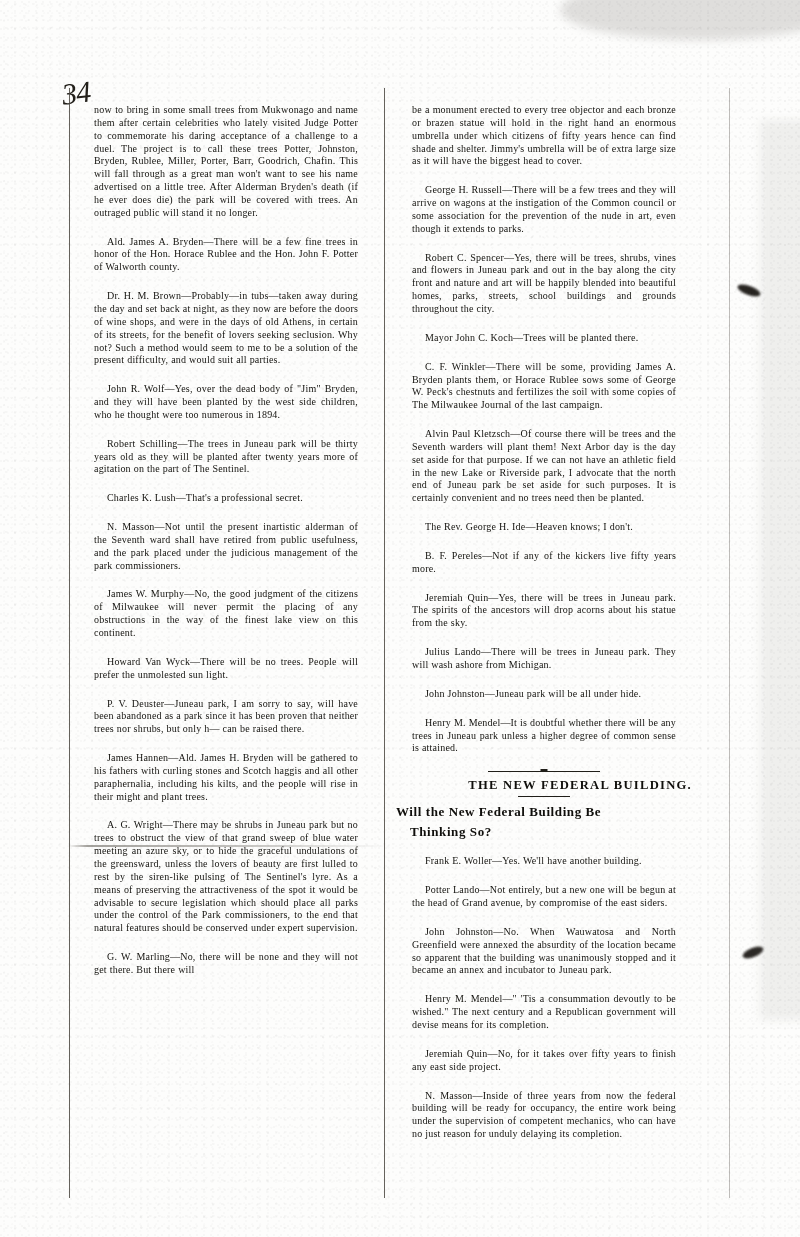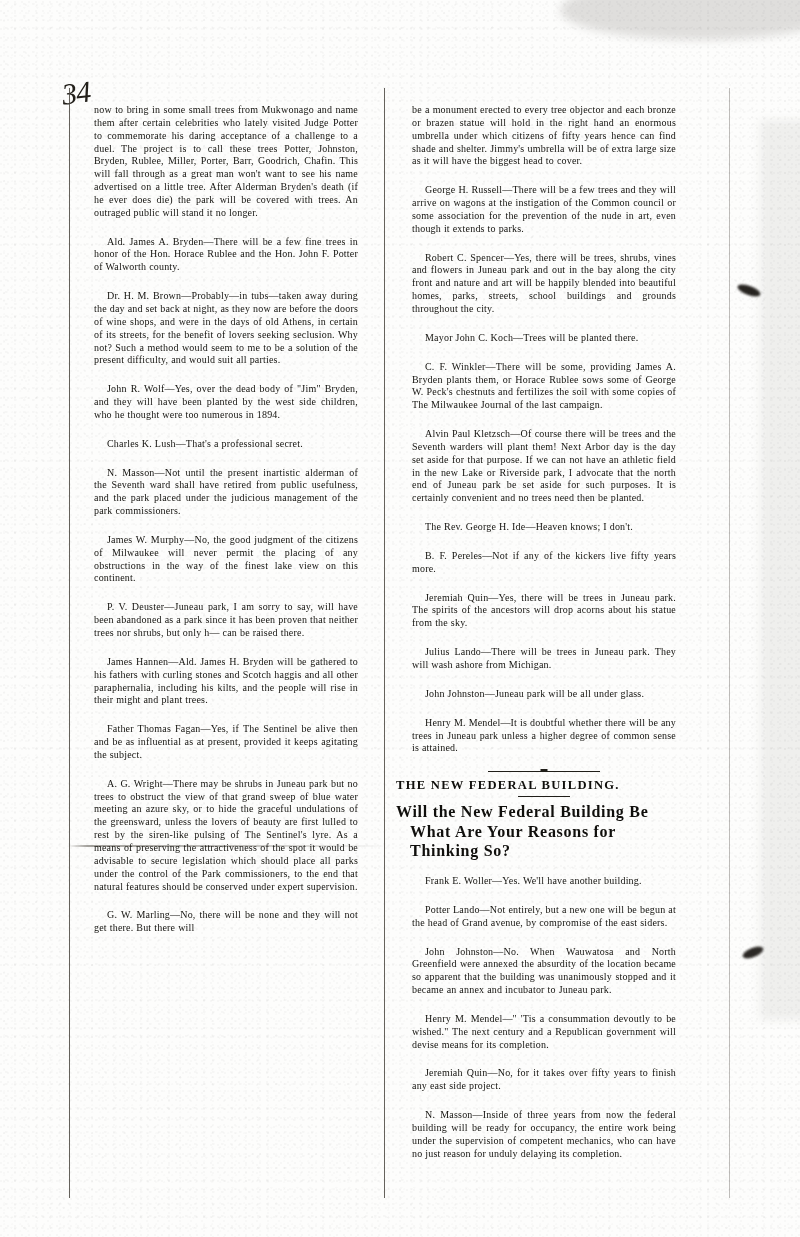--- a/index.html
+++ b/index.html
@@ -105,35 +105,35 @@
     content: "";
     position: absolute;
     left: 50%;
     top: -3px;
     transform: translateX(-50%);
     width: 7px;
     height: 2px;
     background: #201e19;
   }
   .sec-head {
-    text-align: left;
+    text-align: right;
     font-size: 12.6px;
     font-weight: bold;
     letter-spacing: .10em;
     margin: 2px 0 1px 0;
     color: #100f0c;
   }
   .sec-underline {
     width: 52px;
     height: 0;
     margin: 3px auto 7px auto;
     border-top: 1.4px solid #201e19;
   }
   .sub-head {
-    font-size: 16px;
+    font-size: 13px;
     font-weight: bold;
     line-height: 15.6px;
     text-align: justify;
     letter-spacing: .045em;
     margin: 0 0 4px 0;
     color: #100f0c;
   }
   .sub-head.l2, .sub-head.l3, .sub-head.l4 { text-indent: 14px; }
 
   
@@ -170,51 +170,51 @@
     <div class="rule-v mid"></div>
     <div class="rule-v right-edge"></div>
 
     <div class="seam" style="left:-10px; top:757px; width:322px;"></div>
 
     <div class="col col-left">
       <p class="para noindent">now to bring in some small trees from Mukwonago and name them after certain celebrities who lately visited Judge Potter to commemorate his daring acceptance of a challenge to a duel. The project is to call these trees Potter, Johnston, Bryden, Rublee, Miller, Porter, Barr, Goodrich, Chafin. This will fall through as a great man won't want to see his name advertised on a little tree. After Alderman Bryden's death (if he ever does die) the park will be covered with trees. An outraged public will stand it no longer.</p>
       <p class="para">Ald. James A. Bryden—There will be a few fine trees in honor of the Hon. Horace Rublee and the Hon. John F. Potter of Walworth county.</p>
       <p class="para">Dr. H. M. Brown—Probably—in tubs—taken away during the day and set back at night, as they now are before the doors of wine shops, and were in the days of old Athens, in certain of its streets, for the benefit of lovers seeking seclusion. Why not? Such a method would seem to me to be a solution of the present difficulty, and would suit all parties.</p>
       <p class="para">John R. Wolf—Yes, over the dead body of "Jim" Bryden, and they will have been planted by the west side children, who he thought were too numerous in 1894.</p>
+      <p class="para">Robert Schilling—The trees in Juneau park will be thirty years old as they will be planted after twenty years more of agitation on the part of The Sentinel.</p>
       <p class="para">Charles K. Lush—That's a professional secret.</p>
       <p class="para">N. Masson—Not until the present inartistic alderman of the Seventh ward shall have retired from public usefulness, and the park placed under the judicious management of the park commissioners.</p>
       <p class="para">James W. Murphy—No, the good judgment of the citizens of Milwaukee will never permit the placing of any obstructions in the way of the finest lake view on this continent.</p>
+      <p class="para">Howard Van Wyck—There will be no trees. People will prefer the unmolested sun light.</p>
       <p class="para">P. V. Deuster—Juneau park, I am sorry to say, will have been abandoned as a park since it has been proven that neither trees nor shrubs, but only h— can be raised there.</p>
       <p class="para">James Hannen—Ald. James H. Bryden will be gathered to his fathers with curling stones and Scotch haggis and all other paraphernalia, including his kilts, and the people will rise in their might and plant trees.</p>
-      <p class="para">Father Thomas Fagan—Yes, if The Sentinel be alive then and be as influential as at present, provided it keeps agitating the subject.</p>
       <p class="para">A. G. Wright—There may be shrubs in Juneau park but no trees to obstruct the view of that grand sweep of blue water meeting an azure sky, or to hide the graceful undulations of the greensward, unless the lovers of beauty are first lulled to rest by the siren-like pulsing of The Sentinel's lyre. As a means of preserving the attractiveness of the spot it would be advisable to secure legislation which should place all parks under the control of the Park commissioners, to the end that natural features should be conserved under expert supervision.</p>
       <p class="para">G. W. Marling—No, there will be none and they will not get there. But there will</p>
     </div>
 
     <div class="col col-right">
       <p class="para noindent">be a monument erected to every tree objector and each bronze or brazen statue will hold in the right hand an enormous umbrella under which citizens of fifty years hence can find shade and shelter. Jimmy's umbrella will be of extra large size as it will have the biggest head to cover.</p>
       <p class="para">George H. Russell—There will be a few trees and they will arrive on wagons at the instigation of the Common council or some association for the prevention of the nude in art, even though it extends to parks.</p>
       <p class="para">Robert C. Spencer—Yes, there will be trees, shrubs, vines and flowers in Juneau park and out in the bay along the city front and nature and art will be happily blended into beautiful homes, parks, streets, school buildings and grounds throughout the city.</p>
       <p class="para">Mayor John C. Koch—Trees will be planted there.</p>
       <p class="para">C. F. Winkler—There will be some, providing James A. Bryden plants them, or Horace Rublee sows some of George W. Peck's chestnuts and fertilizes the soil with some copies of The Milwaukee Journal of the last campaign.</p>
       <p class="para">Alvin Paul Kletzsch—Of course there will be trees and the Seventh warders will plant them! Next Arbor day is the day set aside for that purpose. If we can not have an athletic field in the new Lake or Riverside park, I advocate that the north end of Juneau park be set aside for such purposes. It is certainly convenient and no trees need then be planted.</p>
       <p class="para">The Rev. George H. Ide—Heaven knows; I don't.</p>
       <p class="para">B. F. Pereles—Not if any of the kickers live fifty years more.</p>
       <p class="para">Jeremiah Quin—Yes, there will be trees in Juneau park. The spirits of the ancestors will drop acorns about his statue from the sky.</p>
       <p class="para">Julius Lando—There will be trees in Juneau park. They will wash ashore from Michigan.</p>
-      <p class="para">John Johnston—Juneau park will be all under glass.</p>
+      <p class="para">John Johnston—Juneau park will be all under hide.</p>
       <p class="para">Henry M. Mendel—It is doubtful whether there will be any trees in Juneau park unless a higher degree of common sense is attained.</p>
 
       <div class="sec-divider"></div>
 
       <div class="sec-head">THE NEW FEDERAL BUILDING.</div>
       <div class="sec-underline"></div>
 
       <div class="sub-head l1">Will the New Federal Building Be</div>
-      <div class="sub-head l3">What Are Your Reasons for</div>
       <div class="sub-head l4">Thinking So?</div>
 
       <p class="para">Frank E. Woller—Yes. We'll have another building.</p>
       <p class="para">Potter Lando—Not entirely, but a new one will be begun at the head of Grand avenue, by compromise of the east siders.</p>
       <p class="para">John Johnston—No. When Wauwatosa and North Greenfield were annexed the absurdity of the location became so apparent that the building was unanimously stopped and it became an annex and incubator to Juneau park.</p>
       <p class="para">Henry M. Mendel—" 'Tis a consummation devoutly to be wished." The next century and a Republican government will devise means for its completion.</p>
       <p class="para">Jeremiah Quin—No, for it takes over fifty years to finish any east side project.</p>
       <p class="para">N. Masson—Inside of three years from now the federal building will be ready for occupancy, the entire work being under the supervision of competent mechanics, who can have no just reason for unduly delaying its completion.</p>
     </div>
 

